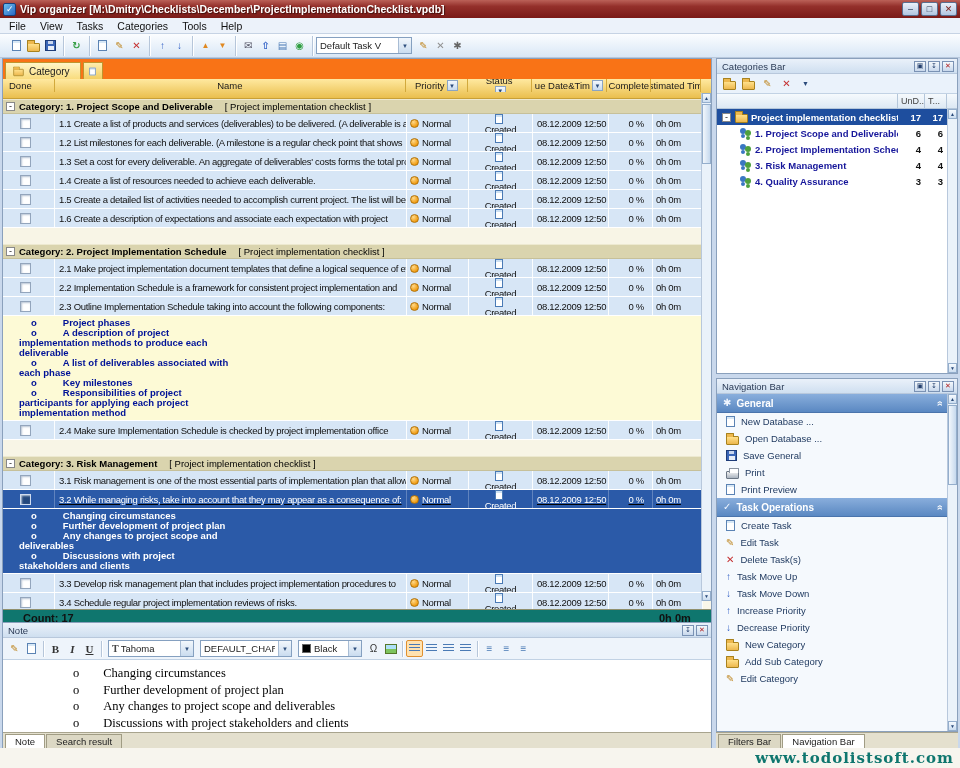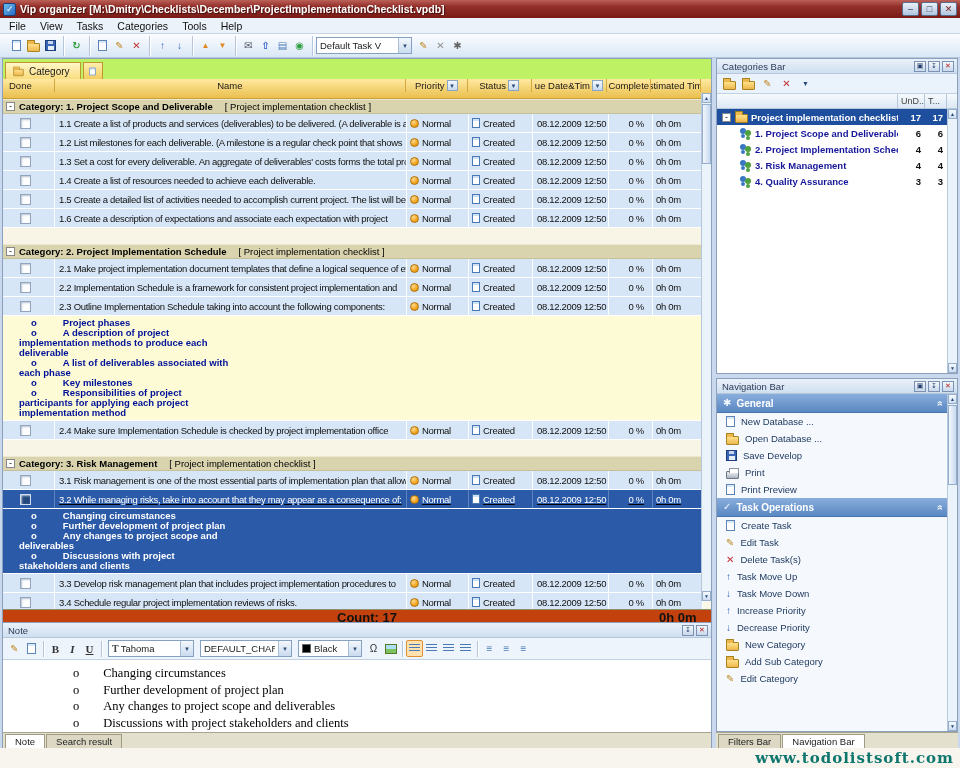--- a/index.html
+++ b/index.html
@@ -68,35 +68,35 @@
   .gly { font-size:10px; line-height:1; flex:none; }
   .g-edit{color:#C08A28;} .g-del{color:#C43030;font-weight:bold;} .g-del-grey{color:#909090;font-weight:bold;}
   .g-up,.g-down,.g-upload{color:#2B5CC4;font-weight:bold;} .g-up2,.g-down2{color:#E08820;font-size:8px;}
   .g-refresh{color:#38A048;font-weight:bold;} .g-mail{color:#556;} .g-check{color:#2E9E40;font-weight:bold;}
   .g-omega{color:#333;} .g-gear{color:#666;} .g-chev{color:#2A4A7A;font-size:7px;} .g-globe{color:#2E9E40;}
   .g-comment{color:#4A7AB5;} .g-bars{color:#4A7AB5;}
 
   
   #left-panel { position:absolute; left:2px; top:58px; width:710px; height:564px;
     border:1px solid #8AA0BC; background:#FAF7E9; }
-  .cat-strip { height:20px; background:#bef264; display:flex; align-items:flex-end; padding-left:2px; }
+  .cat-strip { height:20px; background:#f97316; display:flex; align-items:flex-end; padding-left:2px; }
   .cat-tab { display:inline-flex; align-items:center; gap:4px; height:17px; padding:0 10px 0 6px;
     background:linear-gradient(#FFF6C8,#F9DC7E); border:1px solid #BE952F; border-bottom:0;
     font-size:10px; color:#1a1a1a; }
   .cat-tab-stub { display:inline-flex; align-items:center; justify-content:center; width:20px; height:17px; margin-left:2px;
     background:linear-gradient(#FDEEAE,#F3CE60); border:1px solid #BE952F; border-bottom:0; }
   #grid-header { height:20px; display:flex; background:linear-gradient(#FFE9A0,#EABF4E); border-bottom:1px solid #C9A037; }
   .gh-cell { display:flex; align-items:center; justify-content:center; font-size:9.5px; color:#1a1a1a;
     border-right:1px solid #D2A93C; height:13px; overflow:hidden; white-space:nowrap; }
   .gh-cell.c-done { justify-content:flex-start; padding-left:6px; }
   .gh-stub { width:10px; }
   .sort-btn { width:11px; height:11px; margin-left:2px; background:linear-gradient(#F4F8FC,#C6D9EE);
     border:1px solid #8AA4C4; display:inline-flex; align-items:center; justify-content:center; flex:none; }
   .sort-btn::before { content:"\25BC"; font-size:6px; color:#2A4A7A; }
-  .c-done{width:52px;} .c-name{width:352px;} .c-priority{width:62px;} .c-status{width:64px;}
+  .c-done{width:52px;} .c-name{width:352px;} .c-priority{width:62px;} .c-status{width:64px;flex-direction:column;}
   .c-date{width:76px;} .c-complete{width:44px;} .c-est{width:50px;}
   #grid-body { position:relative; height:510px; overflow:hidden; background:#FAF7E9; width:700px; }
   .catrow { height:15px; background:#DAD4AE; border-top:1px solid #EDE9D0; border-bottom:1px solid #C6C09A;
     display:flex; align-items:center; font-size:9.5px; }
   .catlabel { font-weight:bold; white-space:nowrap; }
   .catsuffix { margin-left:12px; white-space:nowrap; }
   .expand { width:9px; height:9px; background:#fff; border:1px solid #888; font-size:9px; line-height:7px;
     text-align:center; color:#222; display:inline-block; margin:0 4px 0 3px; flex:none; }
   .trow { height:19px; display:flex; background:#D7E6F6; border-bottom:1px solid #fff; }
   .trow .cell { height:100%; display:flex; align-items:center; border-right:1px solid rgba(255,255,255,.9);
@@ -113,22 +113,22 @@
   .trow.sel { background:#2B5AA8;text-decoration:underline; }
   .trow.sel .cell { color:#fff; border-right-color:rgba(255,255,255,.25); }
   .trow.sel .cb { background:#24487E; border-color:#D0DCF0; }
   .noterow { background:#FDFAD6; border-bottom:1px solid #fff; padding:2px 0; }
   .noterow.sel { background:#2B5AA8; }
   .note-text { width:230px; padding-left:16px; font-weight:bold; font-size:9.5px; line-height:10px; color:#001297; }
   .noterow.sel .note-text { color:#fff; }
   .sp1 { display:inline-block; width:12px; }
   .sp2 { display:inline-block; width:26px; }
   .gaprow { height:16px; background:#F8F5E6; }
-  #count-row { height:16px; background:#c2410c; border-top:1px solid #90906E; position:relative;
-    display:flex; align-items:center; font-weight:bold; font-size:13px; color:#111; padding-left:20px;justify-content:center; }
+  #count-row { height:16px; background:#0f766e; border-top:1px solid #90906E; position:relative;
+    display:flex; align-items:center; font-weight:bold; font-size:11px; color:#111; padding-left:20px; }
   .count-est { position:absolute; left:656px; font-weight:bold; }
   
   .vscroll { position:absolute; width:10px; background:#EAF2FA; border-left:1px solid #B8C8DC; }
   #grid-vscroll { right:0; top:0; bottom:0; }
   .vs-btn { position:absolute; left:0; width:9px; height:10px; background:linear-gradient(#F6FAFE,#CCDDF0);
     border:1px solid #94AECC; display:flex; align-items:center; justify-content:center; }
   .vs-btn::before { font-size:5px; color:#2A4A7A; }
   .vs-up { top:0; } .vs-up::before{ content:"\25B2"; }
   .vs-down { bottom:0; } .vs-down::before{ content:"\25BC"; }
   .vs-thumb { position:absolute; left:0; width:9px; background:linear-gradient(90deg,#F2F7FC,#C6D9EE);
@@ -801,21 +801,21 @@
           <div class="nav-item">
             <span class="ic ic-page"></span>
             <span class="nav-label">New Database ...</span>
           </div>
           <div class="nav-item">
             <span class="ic ic-folder"></span>
             <span class="nav-label">Open Database ...</span>
           </div>
           <div class="nav-item">
             <span class="ic ic-disk"></span>
-            <span class="nav-label">Save Develop</span>
+            <span class="nav-label">Save General</span>
           </div>
           <div class="nav-item">
             <span class="ic ic-printer"></span>
             <span class="nav-label">Print</span>
           </div>
           <div class="nav-item">
             <span class="ic ic-page"></span>
             <span class="nav-label">Print Preview</span>
           </div>
           <div class="nav-sec">

